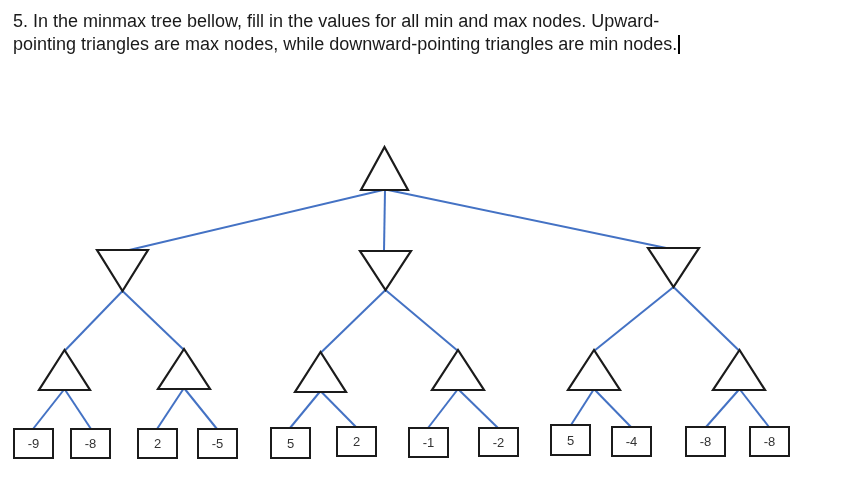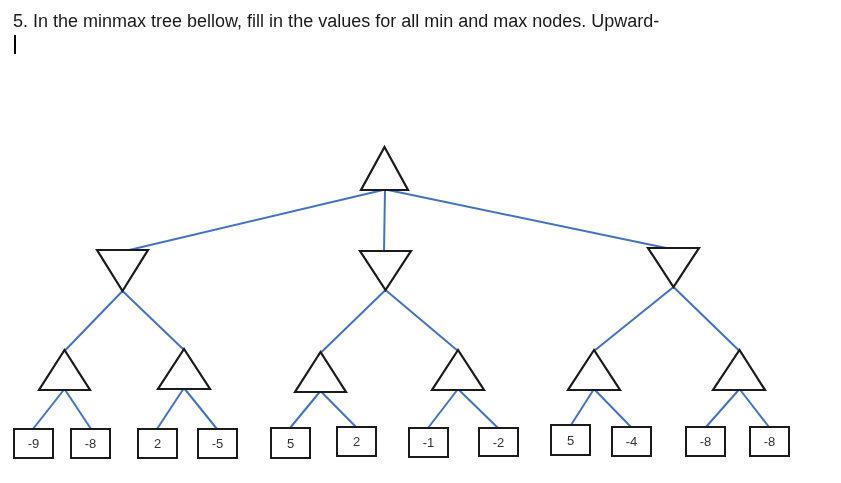--- a/index.html
+++ b/index.html
@@ -48,21 +48,21 @@
     color: #333333;
   }
 </style>
 </head>
 <body>
 
 <div class="page">
 
   <div class="question">
     <div class="line">5. In the minmax tree bellow, fill in the values for all min and max nodes. Upward-</div>
-    <div class="line"><span class="caret"></span></div>
+    <div class="line"><span>pointing triangles are max nodes, while downward-pointing triangles are min nodes.</span><span class="caret"></span></div>
   </div>
 
   <svg class="tree-canvas" viewBox="0 0 841 483" xmlns="http://www.w3.org/2000/svg">
 
     <g fill="none" stroke="#4472C4" stroke-width="2">
       <line x1="383" y1="190" x2="125" y2="251"></line>
       <line x1="385" y1="190" x2="384" y2="251"></line>
       <line x1="388" y1="190" x2="671" y2="249"></line>
 
       <line x1="122.5" y1="291" x2="64.5" y2="351"></line>

